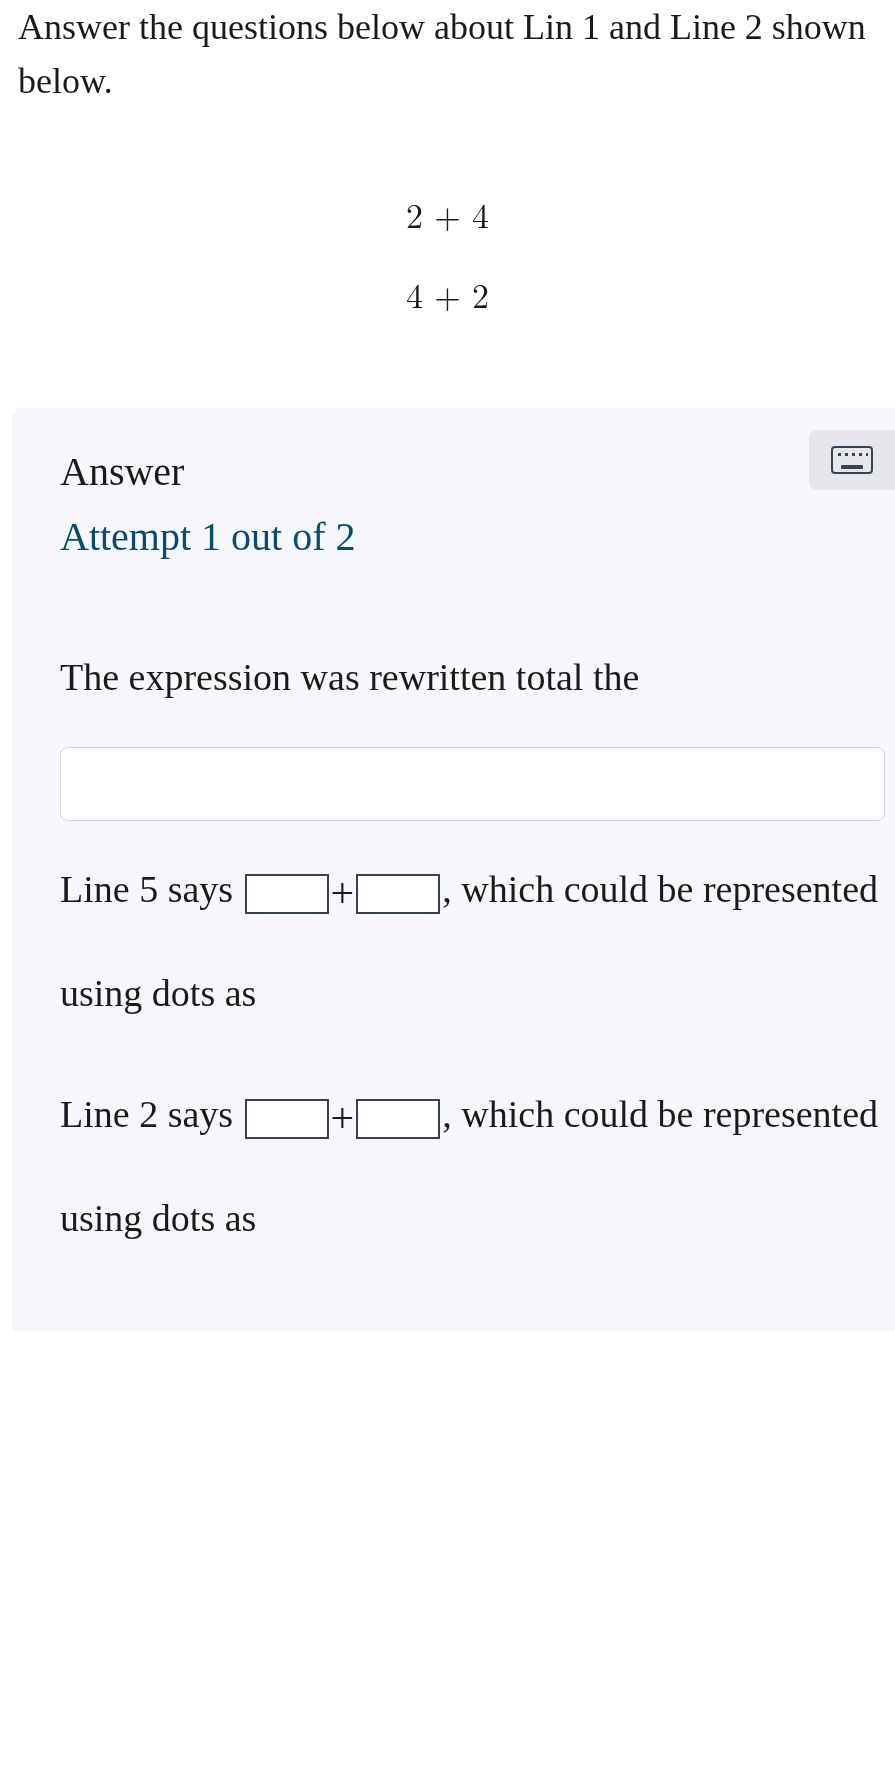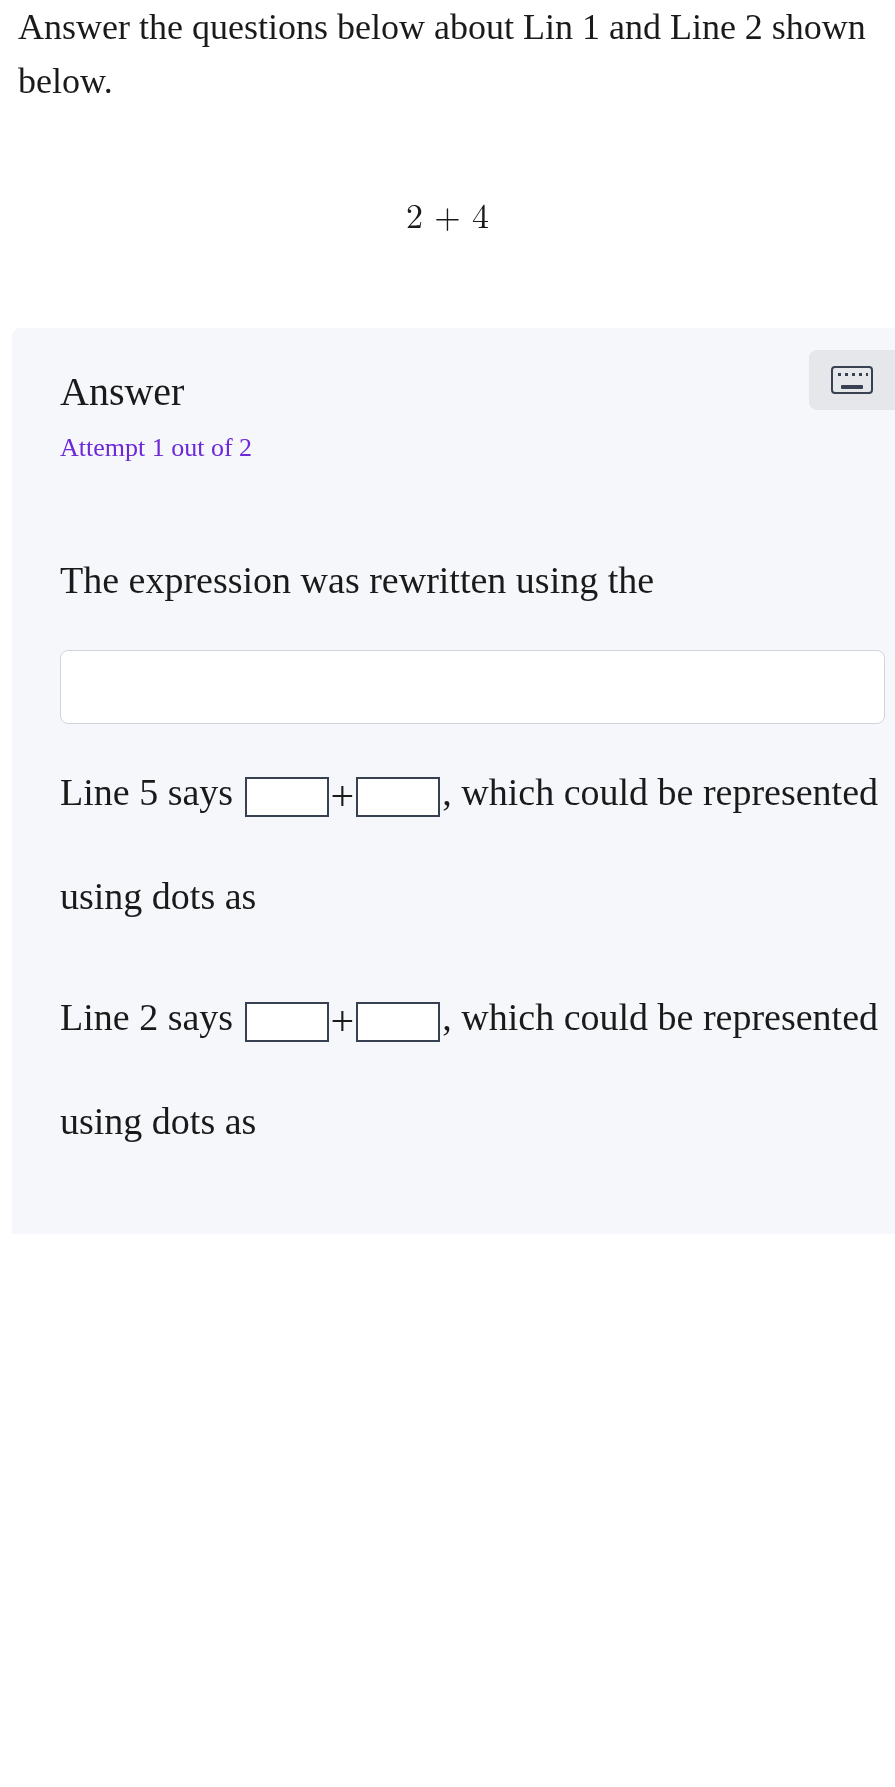--- a/index.html
+++ b/index.html
@@ -34,22 +34,22 @@
       position: relative;
       margin-left: 12px;
       border-top-left-radius: 8px;
     }
     .answer-heading {
       font-weight: normal;
       font-size: 40px;
       margin-bottom: 18px;
     }
     .attempt-text {
-      color: #6d28d9;
-      font-size: 26px;
+      color: #0c4a6e;
+      font-size: 40px;
       margin-bottom: 70px;
     }
     .keyboard-button {
       position: absolute;
       right: 0;
       top: 22px;
       background: #e5e7eb;
       border-radius: 8px 0 0 8px;
       padding: 16px 22px;
       display: flex;
@@ -141,32 +141,33 @@
   </style>
 </head>
 <body>
 
 <div class="question-header">
   <span>Answer the questions below about Lin 1 and Line 2 shown below.</span>
 </div>
 
 <div class="math-display">
   <div class="math-line">2 + 4</div>
+  <div class="math-line">4 + 2</div>
 </div>
 
 <div class="answer-panel">
   <div class="keyboard-button">
     <div class="keyboard-icon"></div>
   </div>
 
   <div class="answer-heading">Answer</div>
   <div class="attempt-text">Attempt 1 out of 2</div>
 
   <div class="answer-body">
-    <p>The expression was rewritten using the</p>
+    <p>The expression was rewritten total the</p>
     
     <input type="text" class="property-select" style="">
     
     <div class="para-block">
       <span>Line 5 says </span><input type="text" class="inline-input" style=""><span class="plus-symbol">+</span><input type="text" class="inline-input" style=""><span>, which could be represented using dots as</span>
     </div>
     
     <div class="para-block">
       <span>Line 2 says </span><input type="text" class="inline-input" style=""><span class="plus-symbol">+</span><input type="text" class="inline-input" style=""><span>, which could be represented using dots as</span>
     </div>

